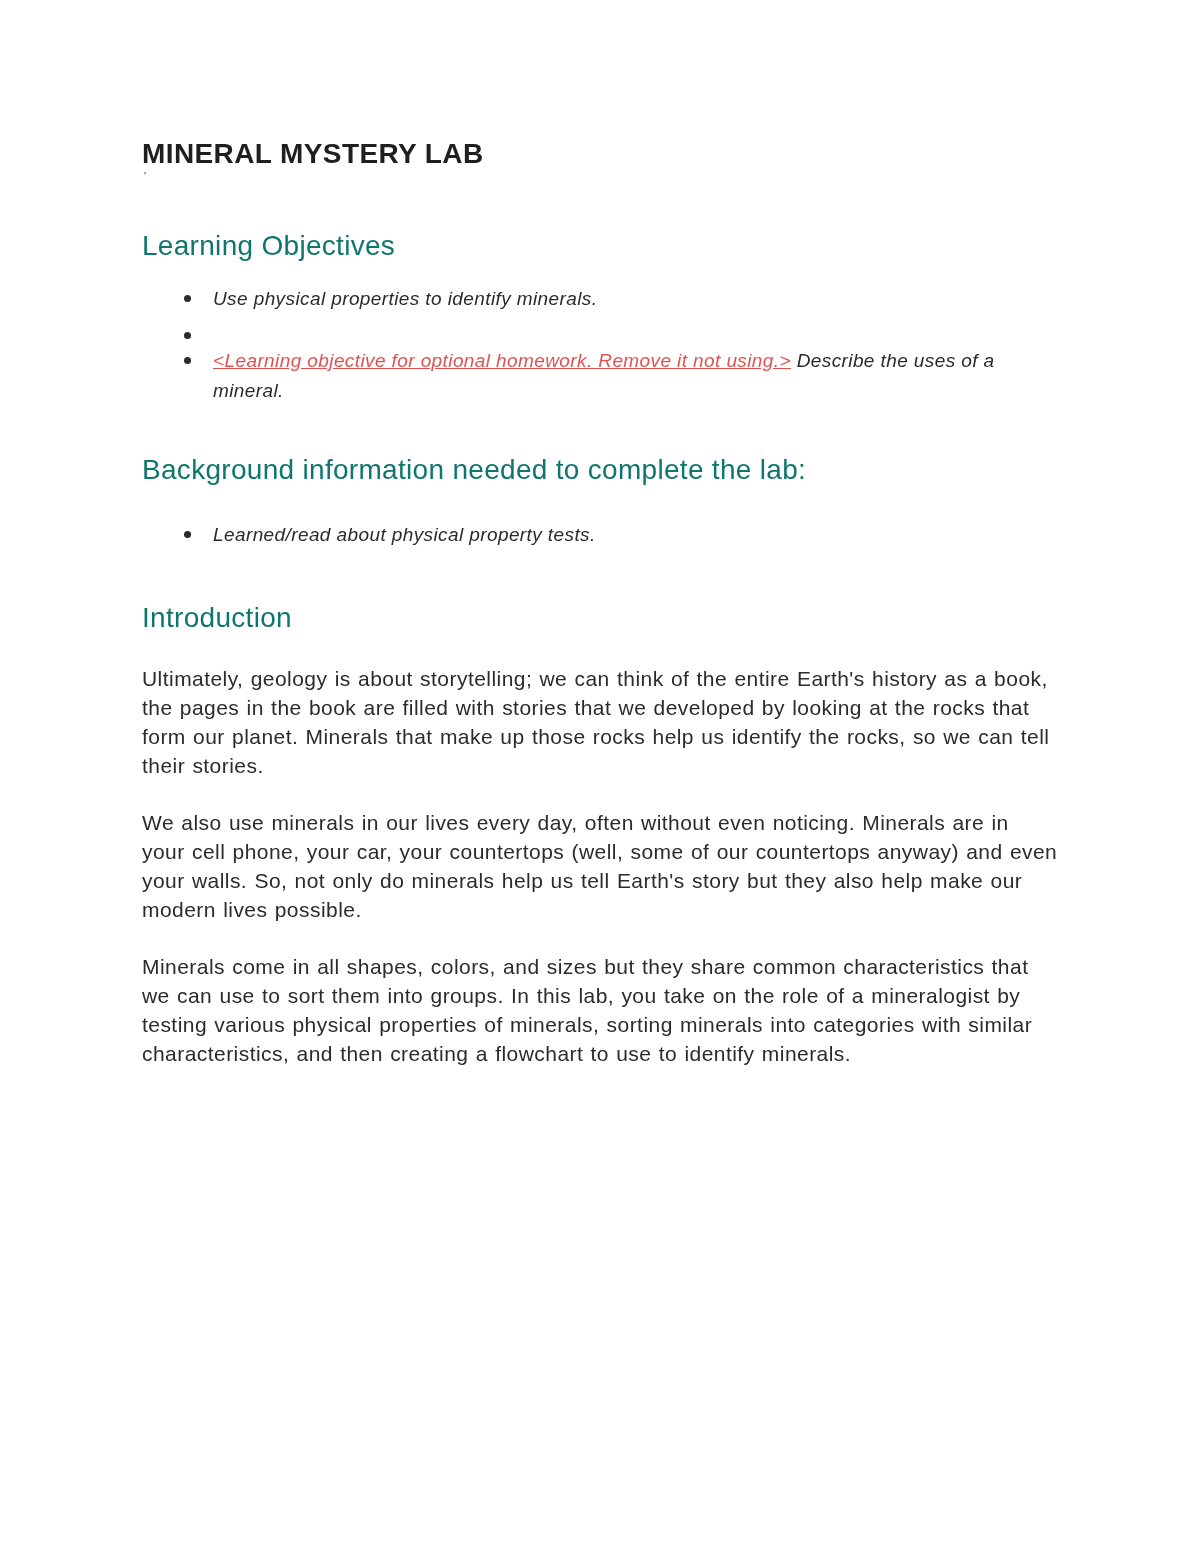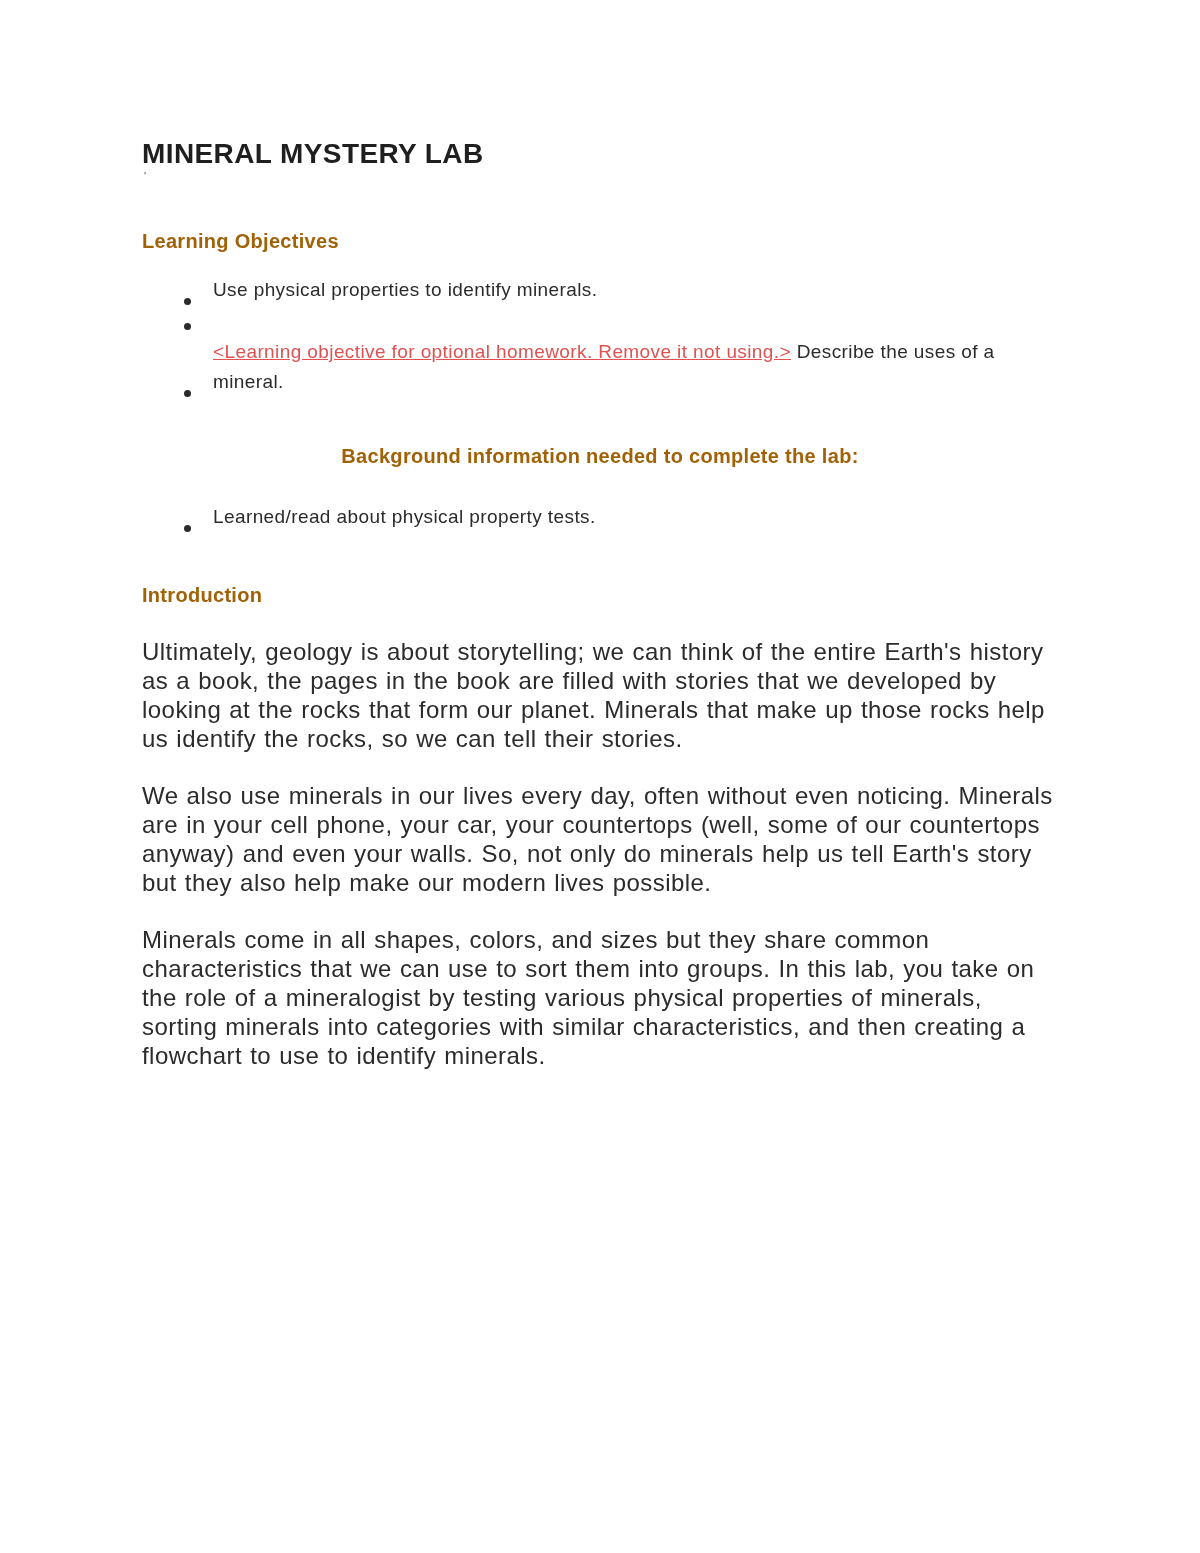--- a/index.html
+++ b/index.html
@@ -29,43 +29,44 @@
   }
   .cursor-mark {
     display: block;
     font-size: 11px;
     color: #555;
     margin-left: 2px;
     height: 14px;
     line-height: 12px;
   }
   h2.sec-heading {
-    font-size: 20px;
-    font-weight: bold;
-    color: #a16207;
+    font-size: 28px;
+    font-weight: normal;
+    color: #0f766e;
     letter-spacing: 0.3px;
   }
   .h-objectives { margin-top: 46px; }
-  .h-background { margin-top: 48px; text-align: center; }
+  .h-background { margin-top: 48px; }
   .h-intro      { margin-top: 52px; }
   .lead {
     margin-top: 30px;
     font-size: 19px;
     font-weight: bold;
     letter-spacing: 0.4px;
     color: #1f1f1f;
   }
   .bullet-list {
     margin-top: 22px;
   }
   .bullet-list.tight { margin-top: 34px; }
   .bullet-item {
     display: flex;
-    align-items: flex-end;
+    align-items: flex-start;
     margin-bottom: 7px;
+    font-style: italic;
   }
   .bullet-marker {
     flex: 0 0 auto;
     width: 7px;
     height: 7px;
     border-radius: 50%;
     background: #2b2b2b;
     margin: 11px 0 0 42px;
   }
   .bullet-text {
@@ -75,21 +76,21 @@
     letter-spacing: 0.4px;
     color: #2b2b2b;
   }
   .red-underline {
     color: #e05252;
     text-decoration: underline;
     text-decoration-color: #e05252;
   }
   .para {
     margin-top: 28px;
-    font-size: 24px;
+    font-size: 21px;
     line-height: 29px;
     letter-spacing: 0.45px;
     word-spacing: 1px;
     color: #2b2b2b;
   }
   .para.first { margin-top: 30px; }
 </style>
 </head>
 <body>
 

